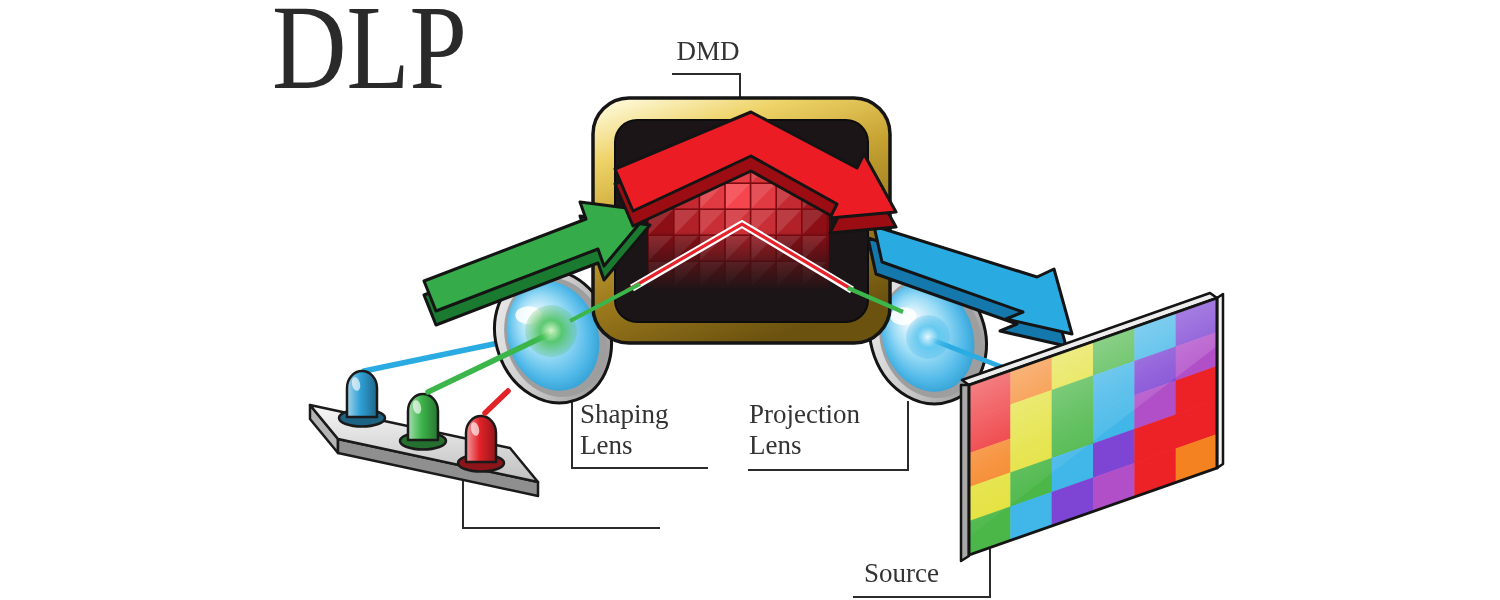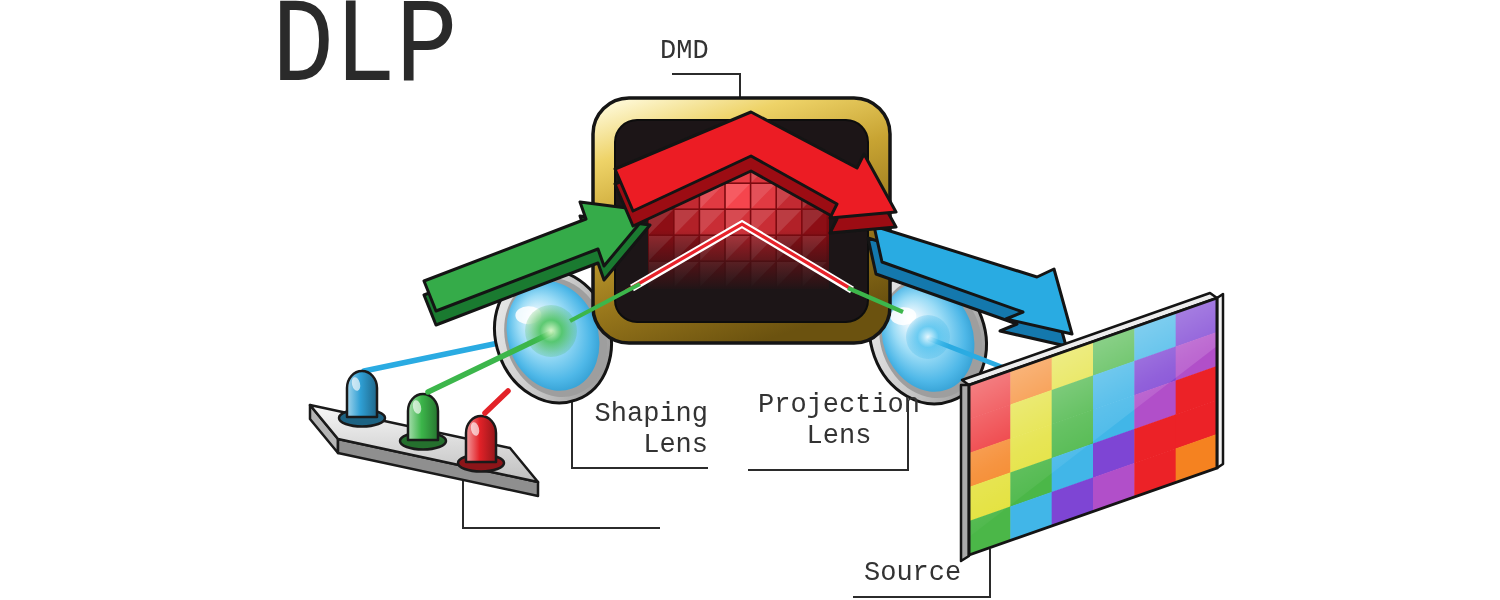--- a/index.html
+++ b/index.html
@@ -1,34 +1,34 @@
 <!DOCTYPE html>
 <html><head>
 <meta charset="utf-8">
 <style>
   html,body{margin:0;padding:0;background:#fff;}
   #stage{
     position:relative;width:1336px;height:600px;overflow:hidden;
     background:var(--bg,#fff);
-    font-family:Liberation Mono, monospace;
+    font-family:Liberation Serif, serif;
   }
   #scene{position:absolute;left:0;top:0;}
   .title{
     position:absolute;left:272px;top:-12px;
     font-size:120px;font-weight:400;color:#2a2a2a;
     transform:scaleX(.86);transform-origin:left top;
     letter-spacing:0px;line-height:1;
   }
   .lbl{
     position:absolute;color:var(--text,#333);
     font-size:27px;line-height:1.16;white-space:pre-line;
   }
-  .lbl.dmd{left:660px;top:36px;width:96px;}
-  .lbl.shaping{left:556px;top:399px;width:152px;text-align:right;}
-  .lbl.projection{left:749px;top:390px;width:180px;text-align:center;}
+  .lbl.dmd{left:660px;top:36px;width:96px;text-align:center;}
+  .lbl.shaping{left:580px;top:399px;width:152px;text-align:left;}
+  .lbl.projection{left:749px;top:399px;width:180px;text-align:left;}
   .lbl.light{left:486px;top:492px;}
   .lbl.screen{left:864px;top:558px;}
 </style>
 </head>
 <body>
 
 <div id="stage" style="--text: #333333; --bg: #ffffff;">
   <svg id="scene" width="1500" height="600" viewBox="0 0 1500 600">
       <defs>
         <linearGradient id="goldGrad" x1="15%" y1="0%" x2="55%" y2="100%">

